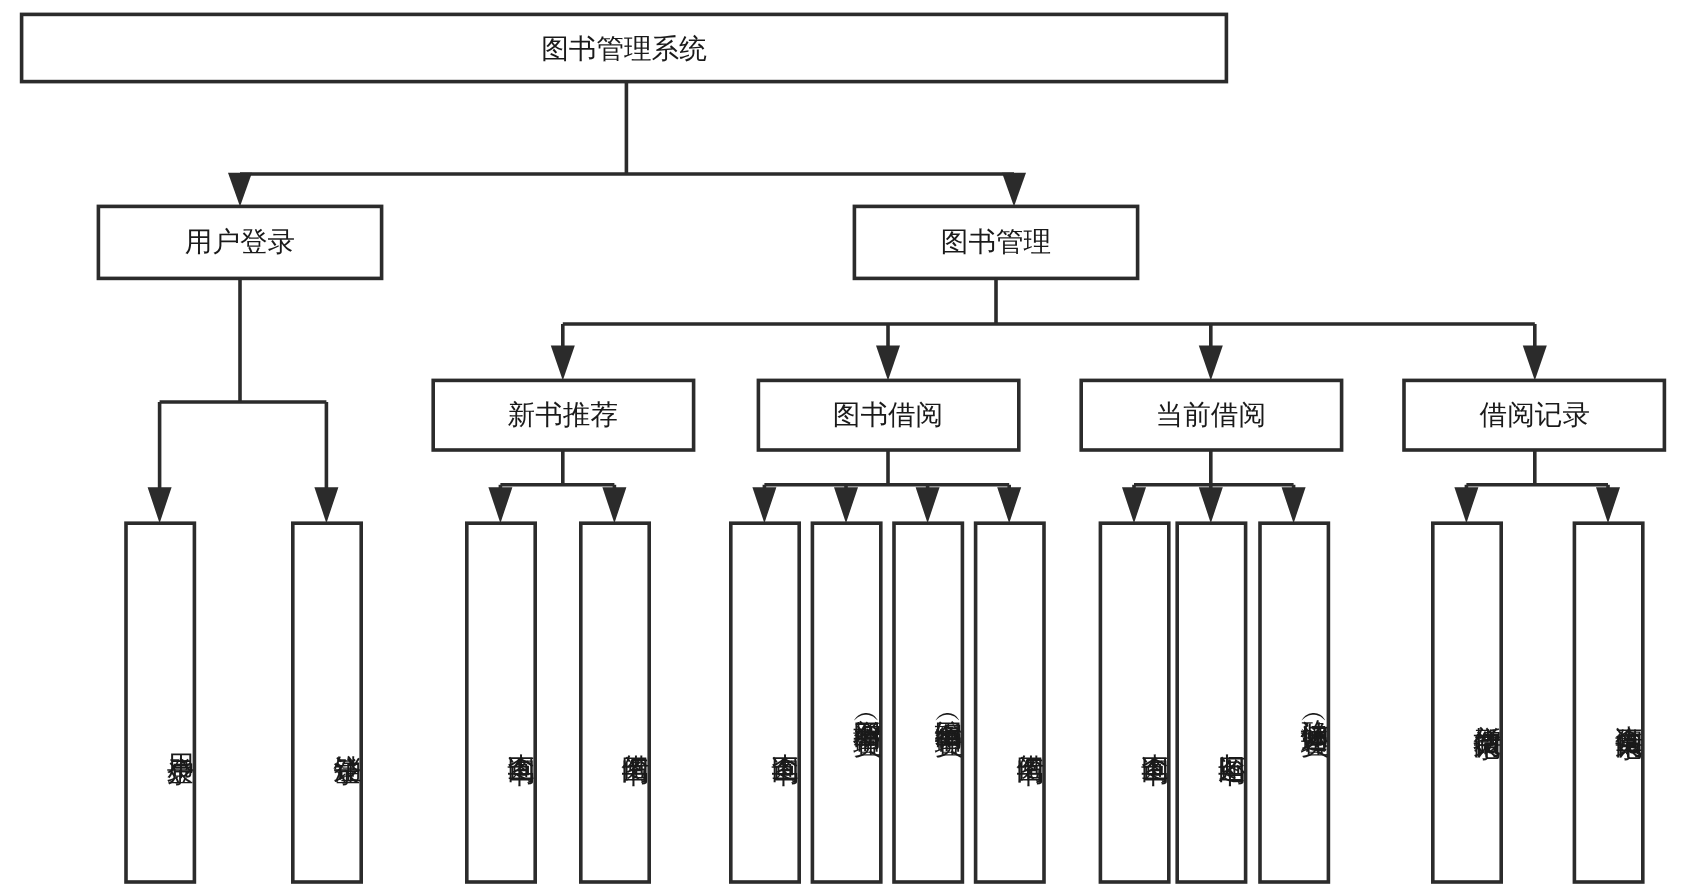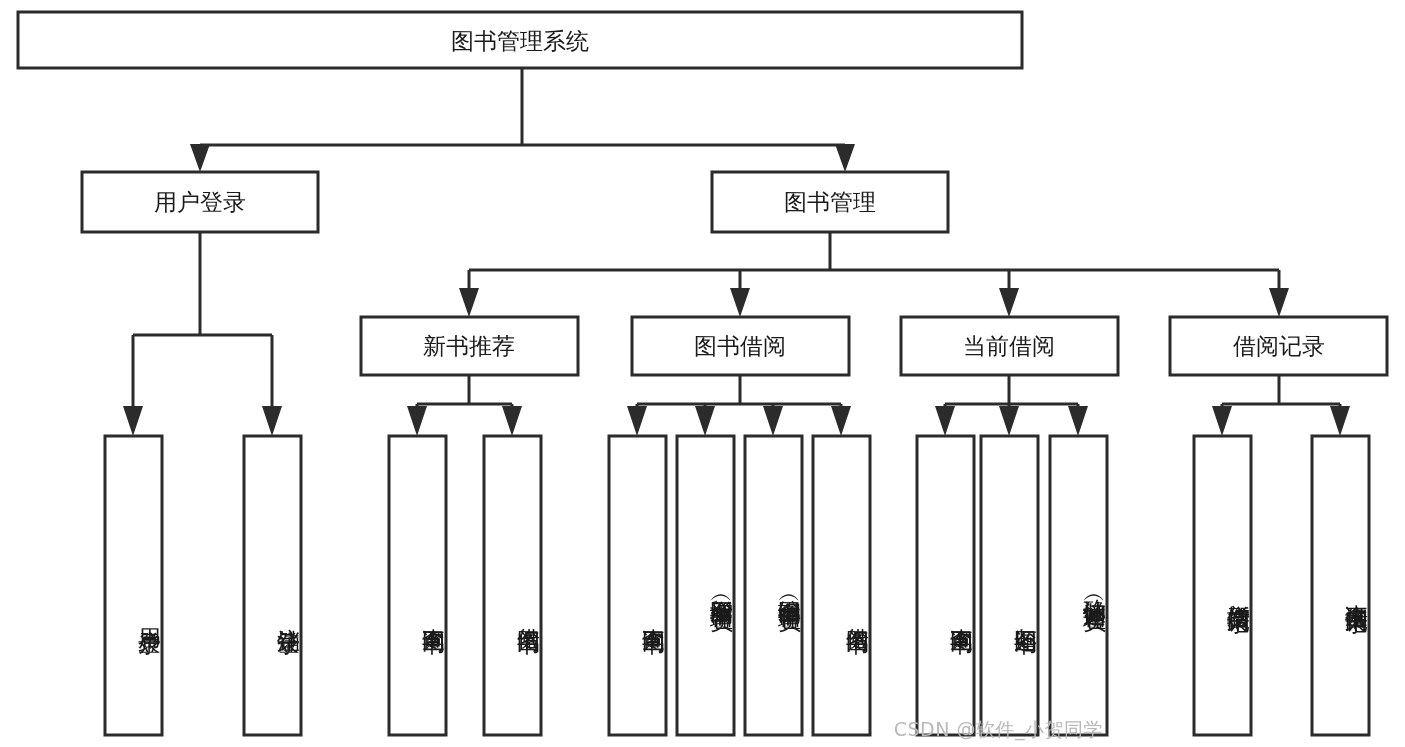--- a/index.html
+++ b/index.html
@@ -220,14 +220,13 @@
   <div class="leaf-label" style="left:745px; top:444px; width:57px; height:288px;">编辑图书（管理员）</div>
   <div class="leaf-label" style="left:813px; top:498px; width:57px; height:230px;">借阅图书</div>
 
   <div class="leaf-label" style="left:917px; top:498px; width:57px; height:230px;">查询图书</div>
   <div class="leaf-label" style="left:981px; top:498px; width:57px; height:230px;">归还图书</div>
   <div class="leaf-label" style="left:1050px; top:444px; width:57px; height:288px;">确认归还（管理员）</div>
 
   <div class="leaf-label" style="left:1194px; top:452px; width:57px; height:276px;">新增借阅记录</div>
   <div class="leaf-label" style="left:1312px; top:452px; width:57px; height:276px;">查询借阅记录</div>
 
-  <div class="watermark">CSDN @软件_小贺同学</div>
 </div>
 
 </body></html>

